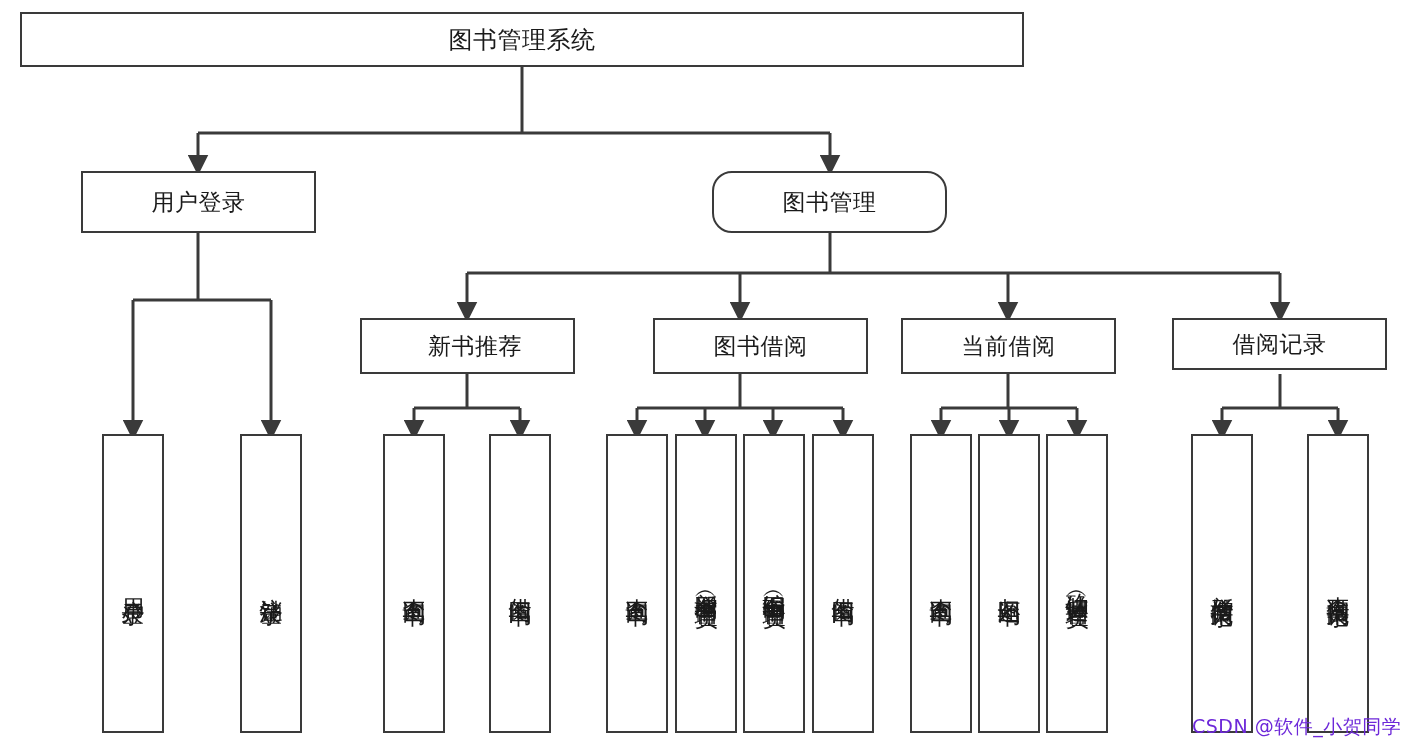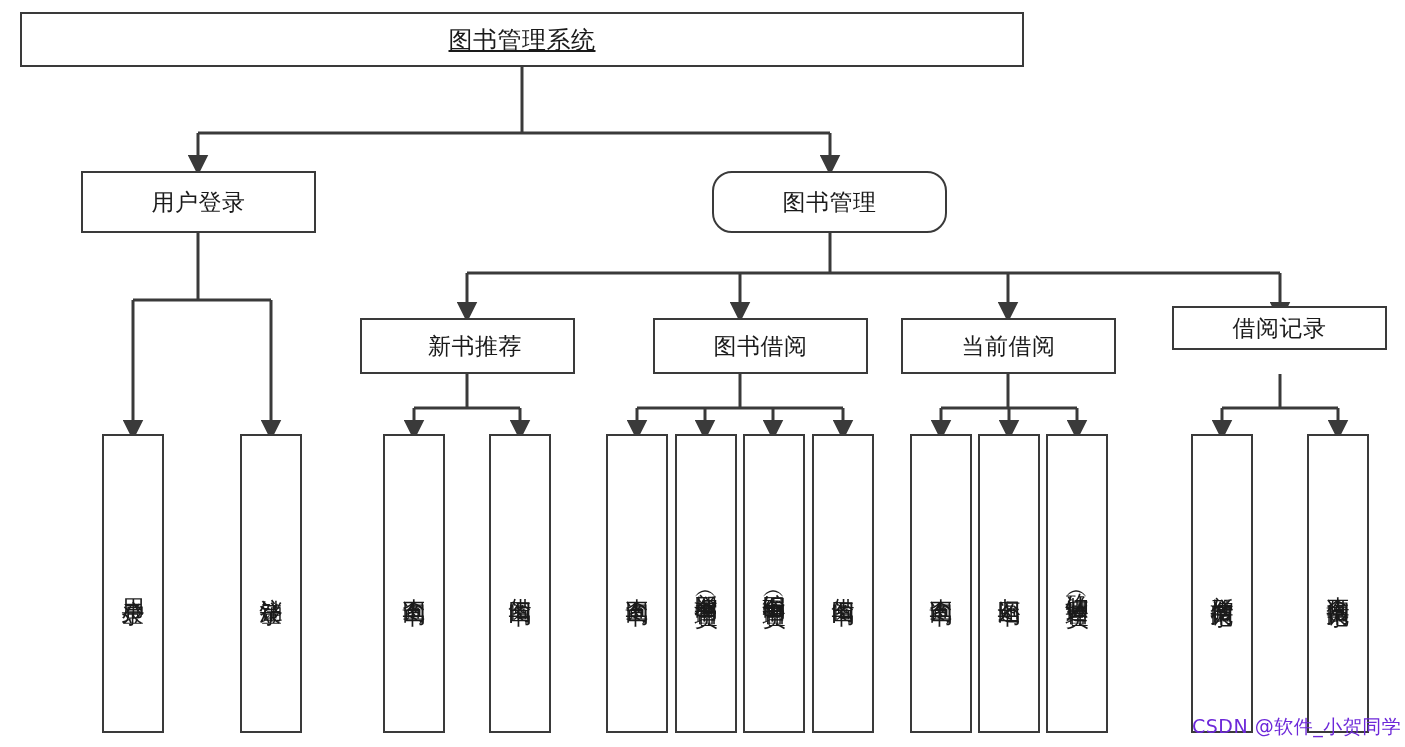--- a/index.html
+++ b/index.html
@@ -35,21 +35,20 @@
     justify-content: center;
     color: #1a1a1a;
   }
   .node-h {
     font-size: 23px;
     letter-spacing: 0.5px;
     white-space: nowrap;
   }
   .node-title {
     font-size: 24px;
-    text-decoration: underline;
   }
   .node-v {
     writing-mode: vertical-rl;
     text-orientation: upright;
     font-size: 23px;
     line-height: 1.18;
     letter-spacing: 2px;
     white-space: nowrap;
     align-items: center;
     justify-content: center;
@@ -134,21 +133,21 @@
 
   <div class="node node-h" style="left:360px; top:318px; width:215px; height:56px;padding-left:15px;">
     <span>新书推荐</span>
   </div>
   <div class="node node-h" style="left:633px; top:318px; width:215px; height:56px;margin-left:20px;">
     <span>图书借阅</span>
   </div>
   <div class="node node-h" style="left:901px; top:318px; width:215px; height:56px;">
     <span>当前借阅</span>
   </div>
-  <div class="node node-h" style="left:1172px; top:306px; width:215px; height:44px;">
+  <div class="node node-h" style="left:1172px; top:318px; width:215px; height:52px;">
     <span>借阅记录</span>
   </div>
 
   <div class="node node-v" style="left:102px; top:434px; width:62px; height:299px;">
     <span class="vtext">用户登录</span>
   </div>
   <div class="node node-v" style="left:240px; top:434px; width:62px; height:299px;">
     <span class="vtext">注销登录</span>
   </div>
 

